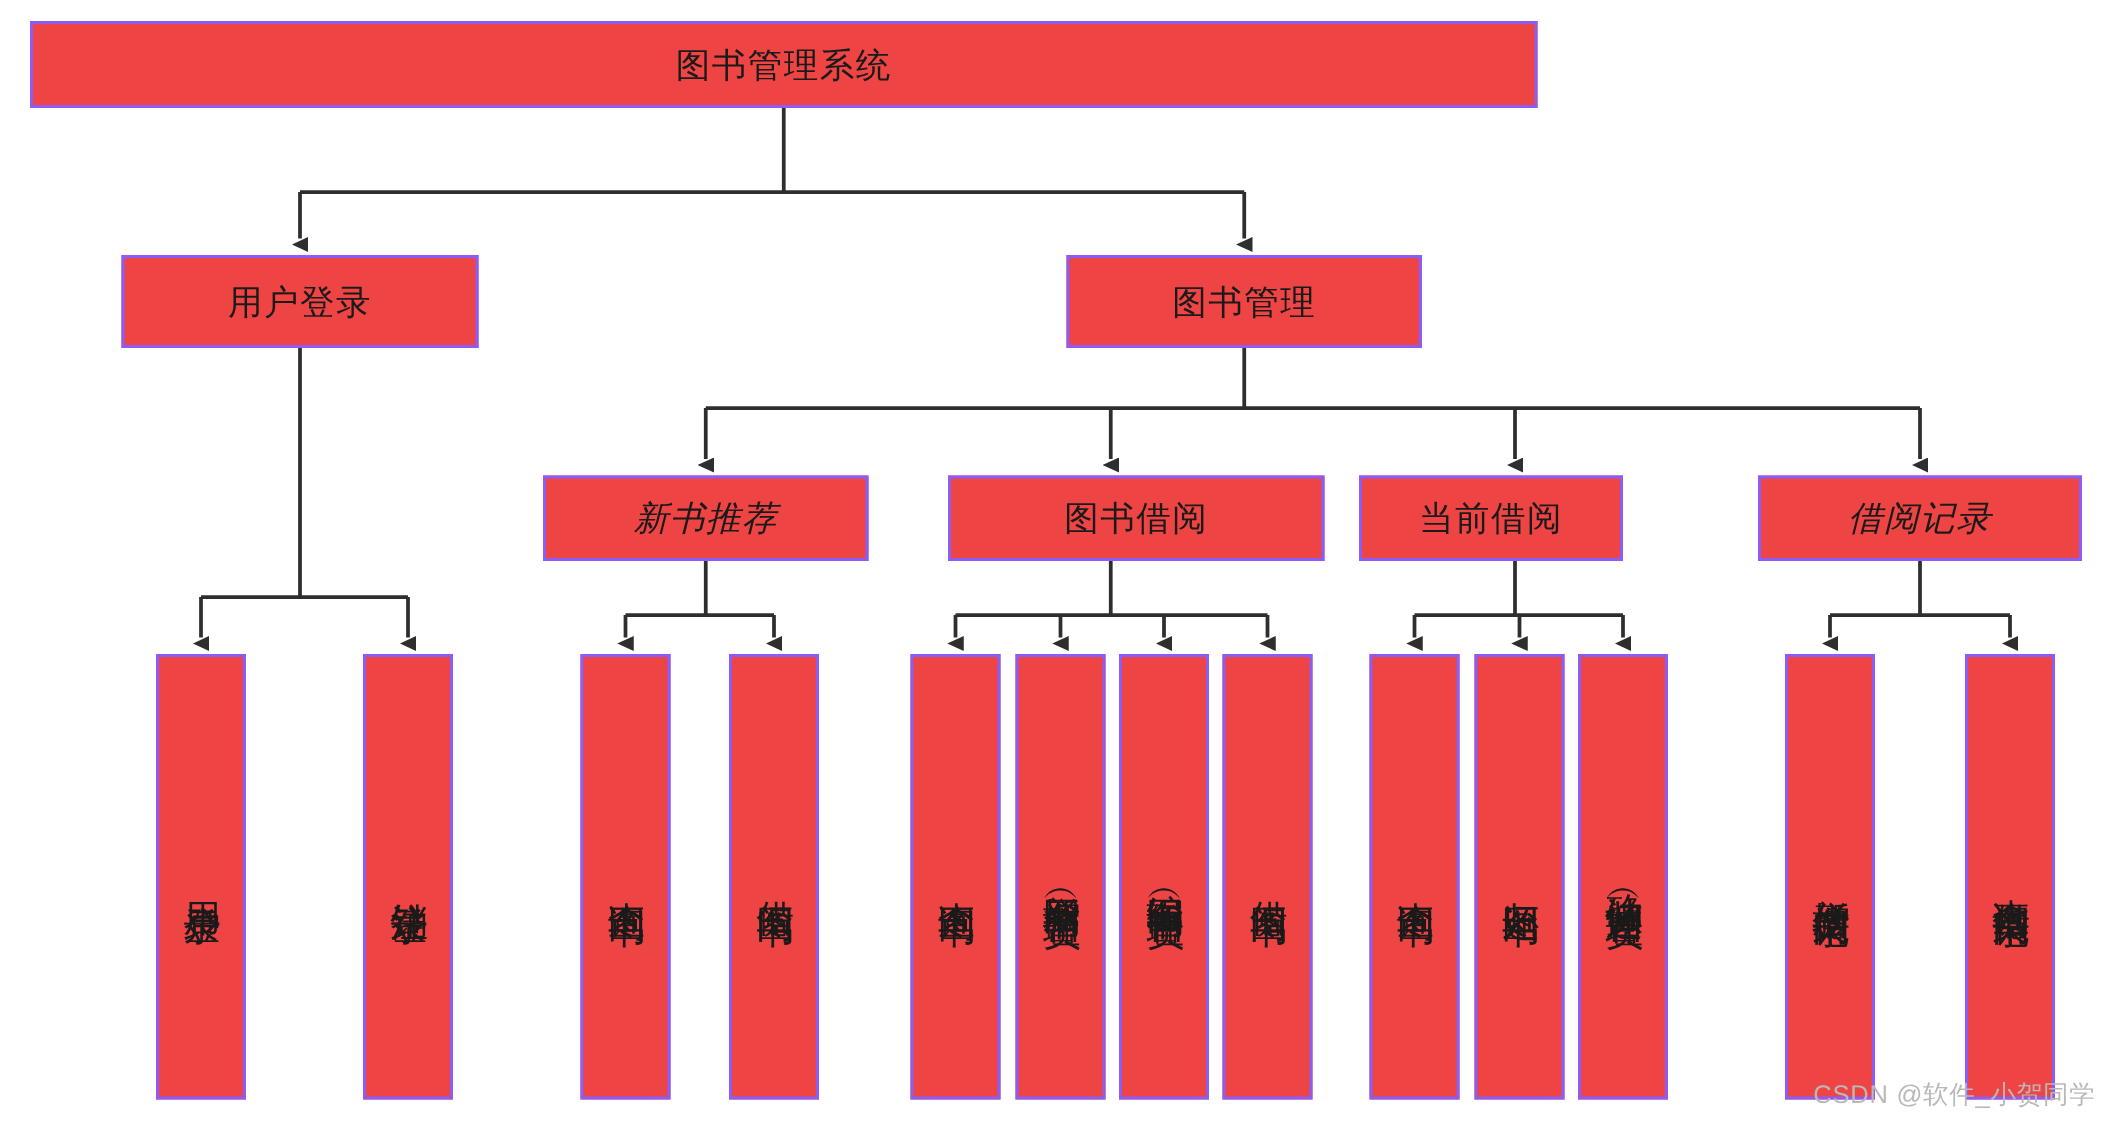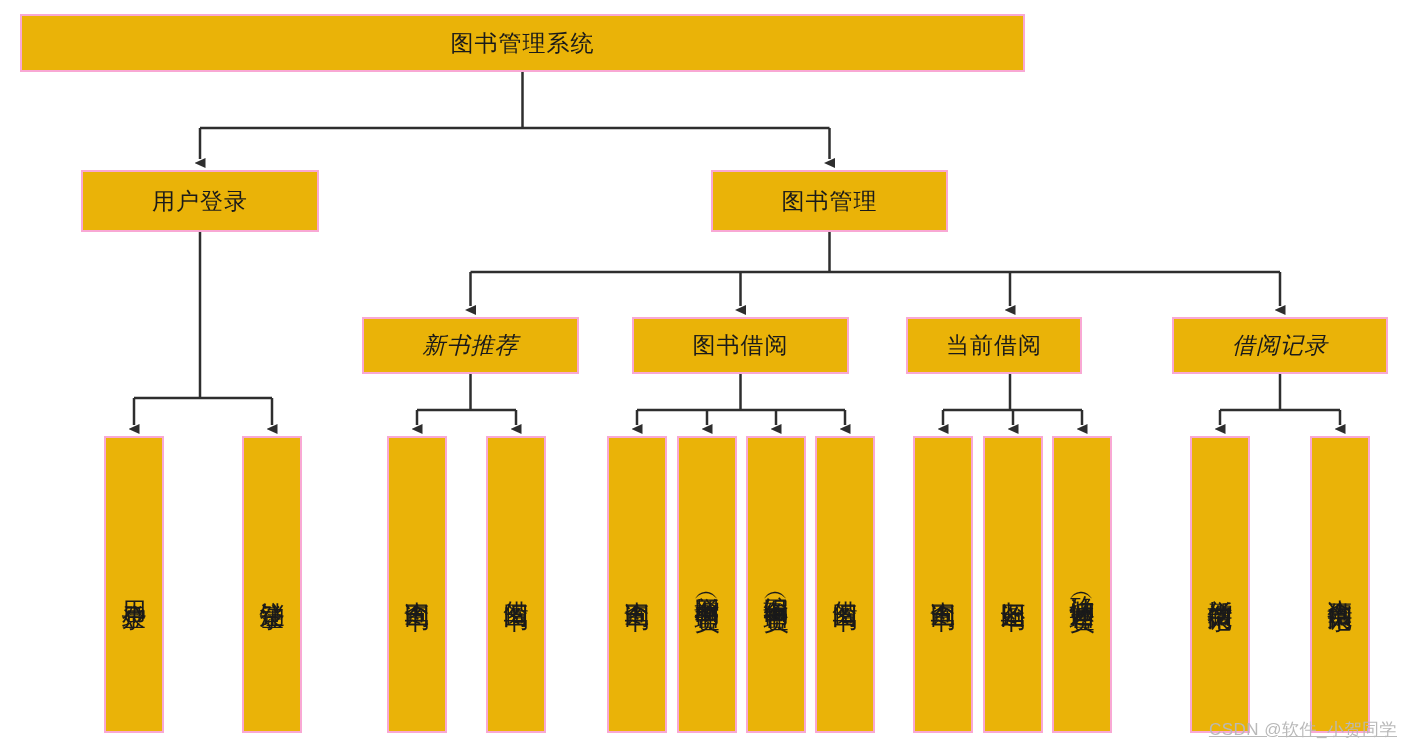--- a/index.html
+++ b/index.html
@@ -22,22 +22,22 @@
     position: absolute;
     left: 0;
     top: 0;
     width: 1405px;
     height: 747px;
     pointer-events: none;
   }
   .node {
     position: absolute;
     box-sizing: border-box;
-    background: #eab308;
-    border: 2px solid #f9a8d4;
+    background: #ef4444;
+    border: 2px solid #8b5cf6;
     display: flex;
     align-items: center;
     justify-content: center;
     color: #1a1a1a;
     z-index: 2;
   }
   .node.horiz {
     font-size: 23px;
     letter-spacing: 1px;
   }
@@ -58,21 +58,20 @@
   }
   .watermark {
     position: absolute;
     right: 8px;
     bottom: 6px;
     font-size: 17px;
     color: #b9b9b9;
     letter-spacing: 0.5px;
     z-index: 5;
     white-space: nowrap;
-    text-decoration: underline;
   }
 </style>
 </head>
 <body>
 
 <div id="diagram-root">
 
   <svg id="edge-layer" viewBox="0 0 1405 747" width="1405" height="747" xmlns="http://www.w3.org/2000/svg">
     <defs>
       <marker id="arrow" markerWidth="10" markerHeight="11" refX="1" refY="5.5" orient="auto" markerUnits="userSpaceOnUse">
@@ -122,21 +121,21 @@
     </div>
     <div class="node horiz" style="left: 81px; top: 170px; width: 238px; height: 62px;">
       <span class="hlabel">用户登录</span>
     </div>
     <div class="node horiz" style="left: 711px; top: 170px; width: 237px; height: 62px;">
       <span class="hlabel">图书管理</span>
     </div>
     <div class="node horiz" style="left: 362px; top: 317px; width: 217px; height: 57px; font-style: italic;">
       <span class="hlabel">新书推荐</span>
     </div>
-    <div class="node horiz" style="left: 632px; top: 317px; width: 217px; height: 57px;">
+    <div class="node horiz" style="left: 632px; top: 317px; width: 251px; height: 57px;">
       <span class="hlabel">图书借阅</span>
     </div>
     <div class="node horiz" style="left: 906px; top: 317px; width: 176px; height: 57px;">
       <span class="hlabel">当前借阅</span>
     </div>
     <div class="node horiz" style="left: 1172px; top: 317px; width: 216px; height: 57px; font-style: italic;">
       <span class="hlabel">借阅记录</span>
     </div>
     <div class="node vert" style="left: 104px; top: 436px; width: 60px; height: 297px;">
       <span class="vlabel">用户登录</span>

